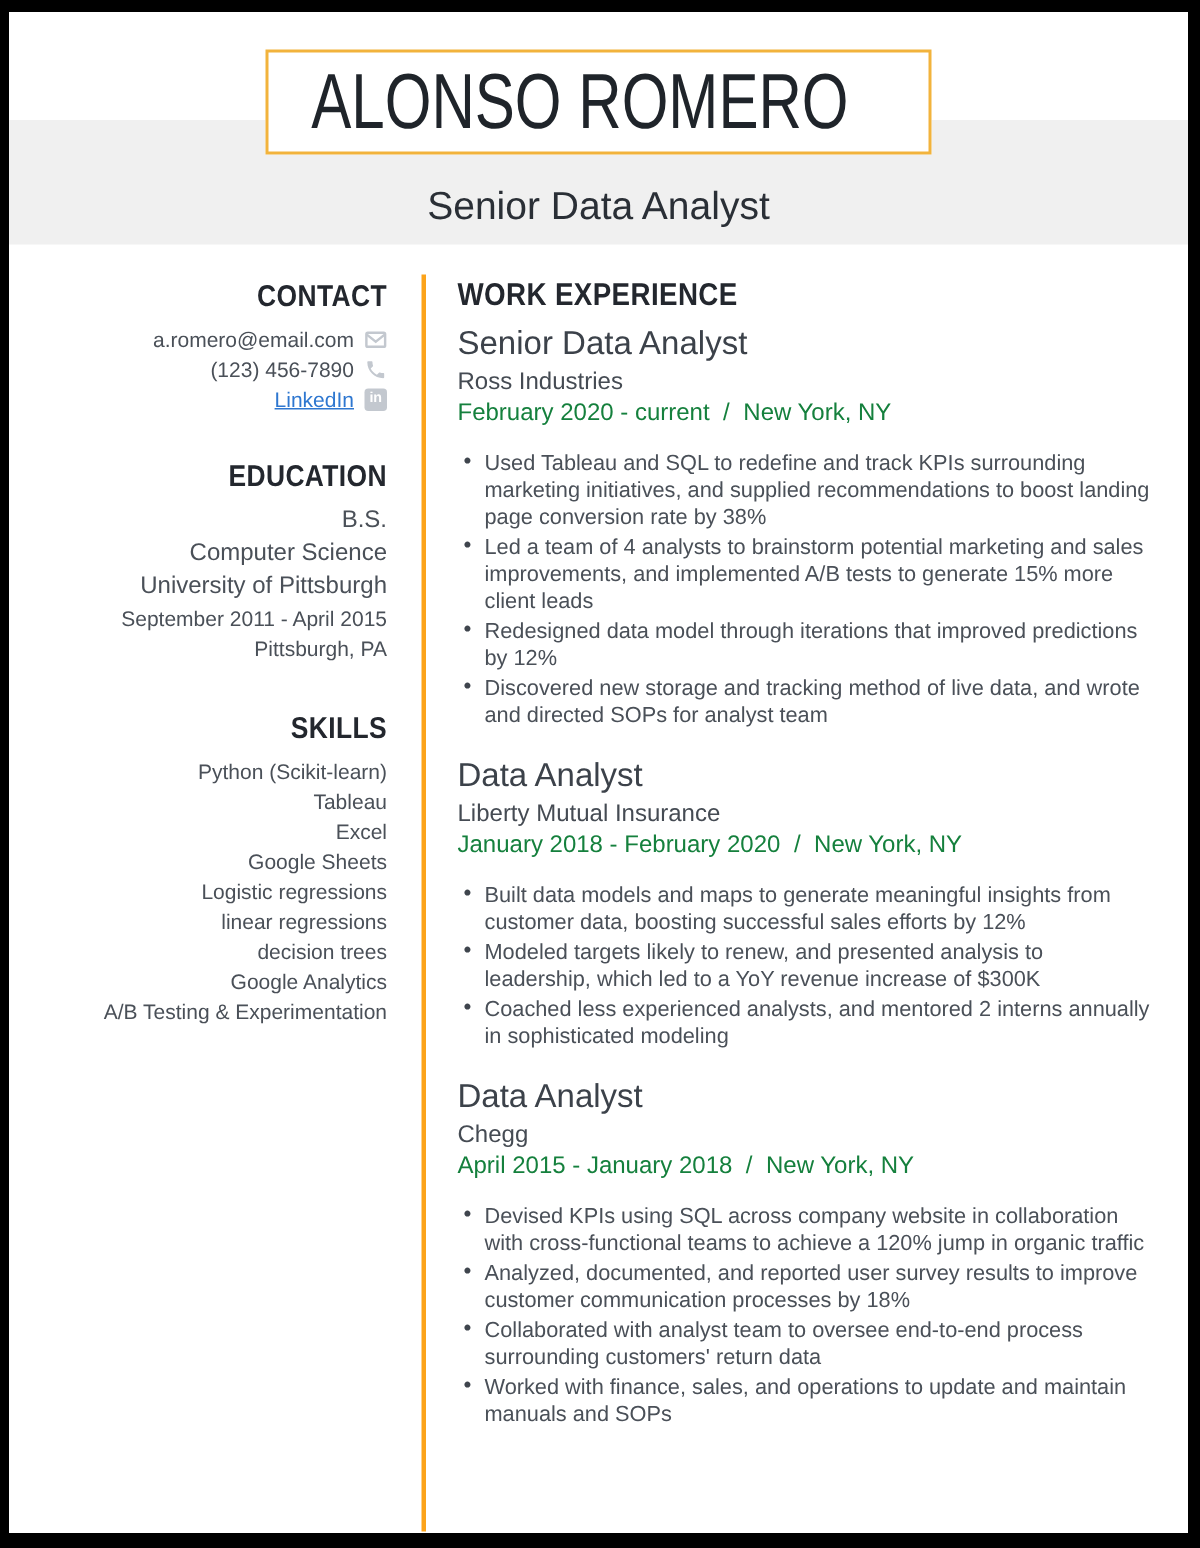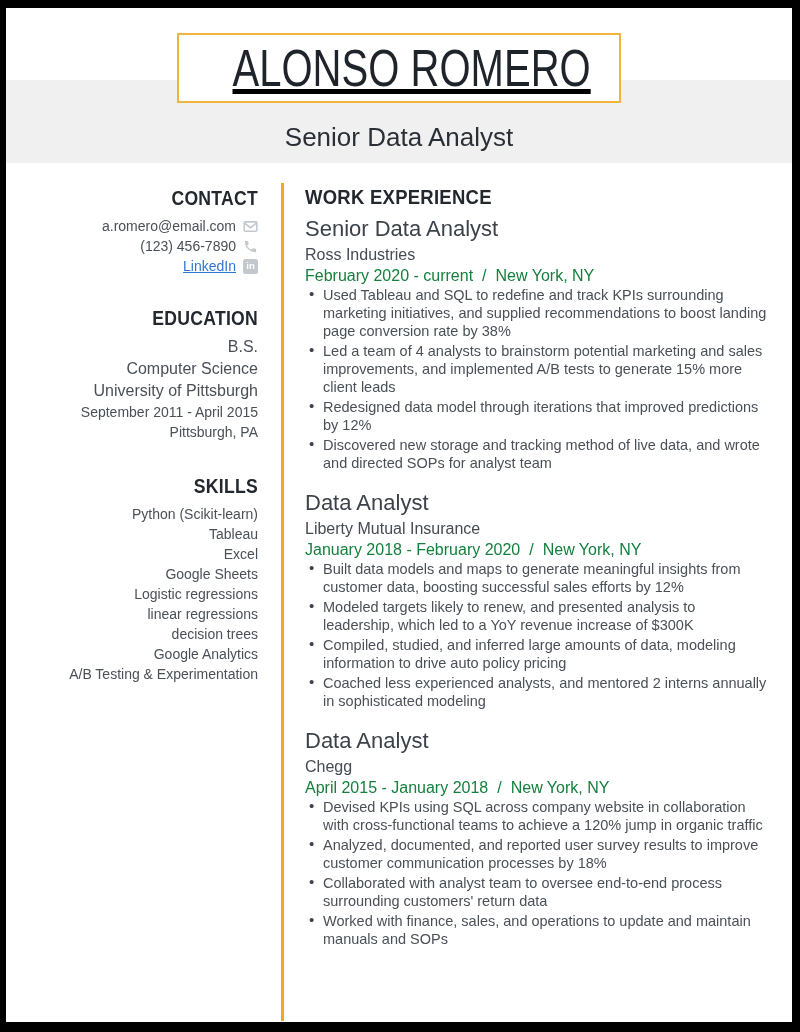--- a/index.html
+++ b/index.html
@@ -16,21 +16,21 @@
   body{background:#fff;font-family:"Liberation Sans","DejaVu Sans",sans-serif;}
   .page{
     position:relative;width:800px;height:1032px;background:#fff;
     border-style:solid;border-color:var(--page-border);
     border-width:8px 8px 10px 6px;overflow:hidden;
   }
   .band{position:absolute;left:0;top:72px;width:100%;height:83px;background:var(--band);}
   .name-box{
     position:absolute;left:50%;transform:translateX(-50%);top:25px;
     width:444px;height:70px;background:#fff;border:2px solid var(--box-border);
-    display:flex;align-items:center;justify-content:flex-start;z-index:2;text-decoration:underline;
+    display:flex;align-items:center;justify-content:flex-end;z-index:2;
   }
   .name{
     font-size:52px;font-weight:400;color:#1F242A;white-space:nowrap;
     transform:scaleX(.77);transform-origin:center;letter-spacing:0px;
   }
   .subtitle{
     position:absolute;left:0;top:114px;width:100%;text-align:center;
     font-size:26px;color:#2A2F36;z-index:2;
   }
   
@@ -59,21 +59,21 @@
   .main{position:absolute;left:299px;top:176px;width:465px;color:var(--body);}
   .main-heading{
     font-size:21px;line-height:26px;font-weight:700;color:var(--heading);
     transform:scaleX(.88);transform-origin:0 50%;letter-spacing:.3px;margin-bottom:6px;white-space:nowrap;
   }
   .job{margin-bottom:18px;}
   .job-title{font-size:22px;line-height:26px;font-weight:400;color:#3C424A;margin-bottom:2px;}
   .job-company{font-size:16px;line-height:21px;color:#454B53;}
   .job-meta{font-size:16px;line-height:21px;color:#15803d;}
   .job-meta .slash{padding:0 9px;}
-  .bullets{list-style:none;margin-top:0;}
+  .bullets{list-style:none;margin-top:14px;}
   .bullets li{
     position:relative;padding-left:18px;margin-bottom:2px;
     font-size:14.5px;line-height:18px;color:var(--body);
   }
   .bullets li::before{content:"•";position:absolute;left:4px;top:-1px;font-size:15px;color:#3F454D;}
   svg.ic{display:block;}
 </style>
 </head>
 <body>
 
@@ -152,21 +152,20 @@
             <li>Discovered new storage and tracking method of live data, and wrote and directed SOPs for analyst team</li>
           </ul>
         </section>
         <section class="job">
           <div class="job-title">Data Analyst</div>
           <div class="job-company">Liberty Mutual Insurance</div>
           <div class="job-meta"><span>January 2018 - February 2020</span><span class="slash">/</span><span>New York, NY</span></div>
           <ul class="bullets">
             <li>Built data models and maps to generate meaningful insights from customer data, boosting successful sales efforts by 12%</li>
             <li>Modeled targets likely to renew, and presented analysis to leadership, which led to a YoY revenue increase of $300K</li>
-            <li>Compiled, studied, and inferred large amounts of data, modeling information to drive auto policy pricing</li>
             <li>Coached less experienced analysts, and mentored 2 interns annually in sophisticated modeling</li>
           </ul>
         </section>
         <section class="job">
           <div class="job-title">Data Analyst</div>
           <div class="job-company">Chegg</div>
           <div class="job-meta"><span>April 2015 - January 2018</span><span class="slash">/</span><span>New York, NY</span></div>
           <ul class="bullets">
             <li>Devised KPIs using SQL across company website in collaboration with cross-functional teams to achieve a 120% jump in organic traffic</li>
             <li>Analyzed, documented, and reported user survey results to improve customer communication processes by 18%</li>

